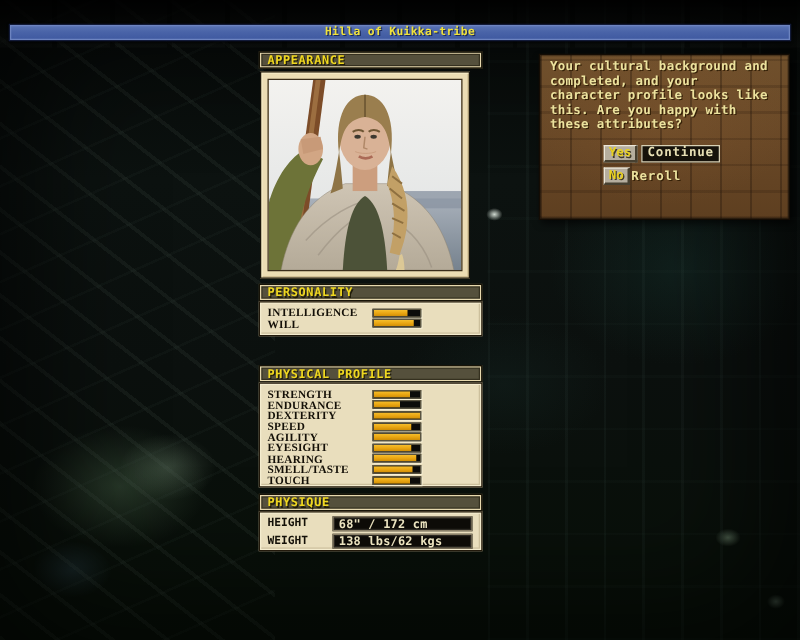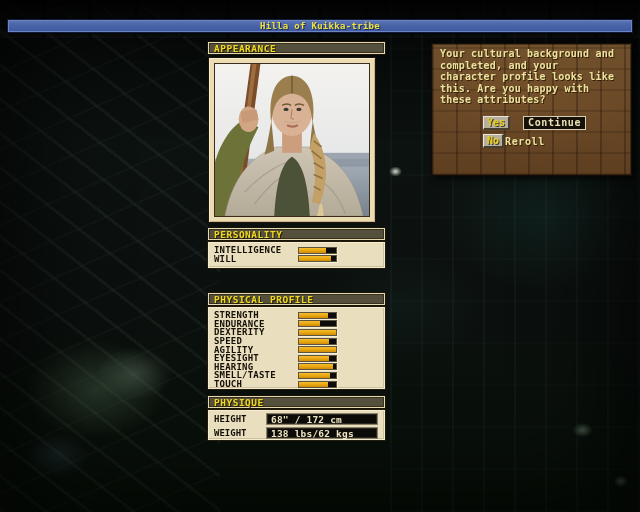--- a/index.html
+++ b/index.html
@@ -54,21 +54,21 @@
   
   .photo-frame { position:absolute; left:208px; top:57px; width:168px; height:166px;
     background:#ecdcb4; border:1px solid #1a140a; padding:5px;
     box-shadow: inset 1px 1px 0 #f8ecc8, inset -1px -1px 0 #c8b488; }
   .photo-inner { width:100%; height:100%; border:1px solid #3a2c1a; overflow:hidden; }
   .photo-inner svg { display:block; width:100%; height:100%; }
 
   
   .stat-row { display:flex; align-items:center; height:8.6px; }
   .stat-label { width:84px; font-weight:bold; font-size:9px; letter-spacing:.2px; color:#141008;
-    line-height:8px; white-space:nowrap; }
+    line-height:8px; white-space:nowrap;font-family:Liberation Serif, serif; }
   .stat-bar { position:relative; width:39px; height:7px; background:#0c0c0a;
     border:1px solid #5a5440; box-shadow:1px 1px 0 #f8f0d4; overflow:hidden; }
   .stat-fill { position:absolute; left:0; top:0; bottom:0;
     background:linear-gradient(180deg,#f6be2c 0%,#e8a411 55%,#cf8d06 100%); }
 
   
   .phys-row { display:flex; align-items:center; height:12px; margin-bottom:2px; }
   .phys-label { width:52px; font-weight:bold; font-size:9px; color:#141008; white-space:nowrap; }
   .phys-value { width:112px; height:12px; background:#0d0b07; border:1px solid #8a8068;
     box-shadow: inset 0 0 0 1px rgba(255,248,220,.12);
@@ -85,21 +85,21 @@
     border:1px solid #140c04; box-shadow: inset 0 0 0 1px rgba(0,0,0,.35), 2px 3px 6px rgba(0,0,0,.65); }
   .dialog-text { position:absolute; left:8px; top:4px; width:190px; }
   .dialog-text div { font-weight:bold; font-size:10px; line-height:11.6px; letter-spacing:.2px;
     color:#ece29e; text-shadow:1px 1px 0 #352108; white-space:nowrap; }
   .btn-row { position:absolute; left:51px; display:flex; align-items:center; cursor:pointer; }
   .keycap { display:inline-block; background:#b6ae9e;
     border-top:1px solid #ece6d8; border-left:1px solid #ece6d8;
     border-right:2px solid #474030; border-bottom:2px solid #474030;
     padding:0 3px; font-weight:bold; font-size:10px; color:#e8d020;
     text-shadow:1px 1px 0 #403a28; line-height:11px; }
-  .action-boxed { margin-left:13px; background:#16120a; border:1px solid #d8d0b4;
+  .action-boxed { margin-left:3px; background:#16120a; border:1px solid #d8d0b4;
     color:#e8e0b4; font-weight:bold; font-size:10px; letter-spacing:.6px;
     padding:0 4px; line-height:12px; white-space:nowrap; }
   .action-plain { margin-left:1px; color:#ece29e; font-weight:bold; font-size:10px;
     letter-spacing:.6px; text-shadow:1px 1px 0 #352108; white-space:nowrap; }
 </style>
 </head>
 <body>
 
 <div class="screen">
 

